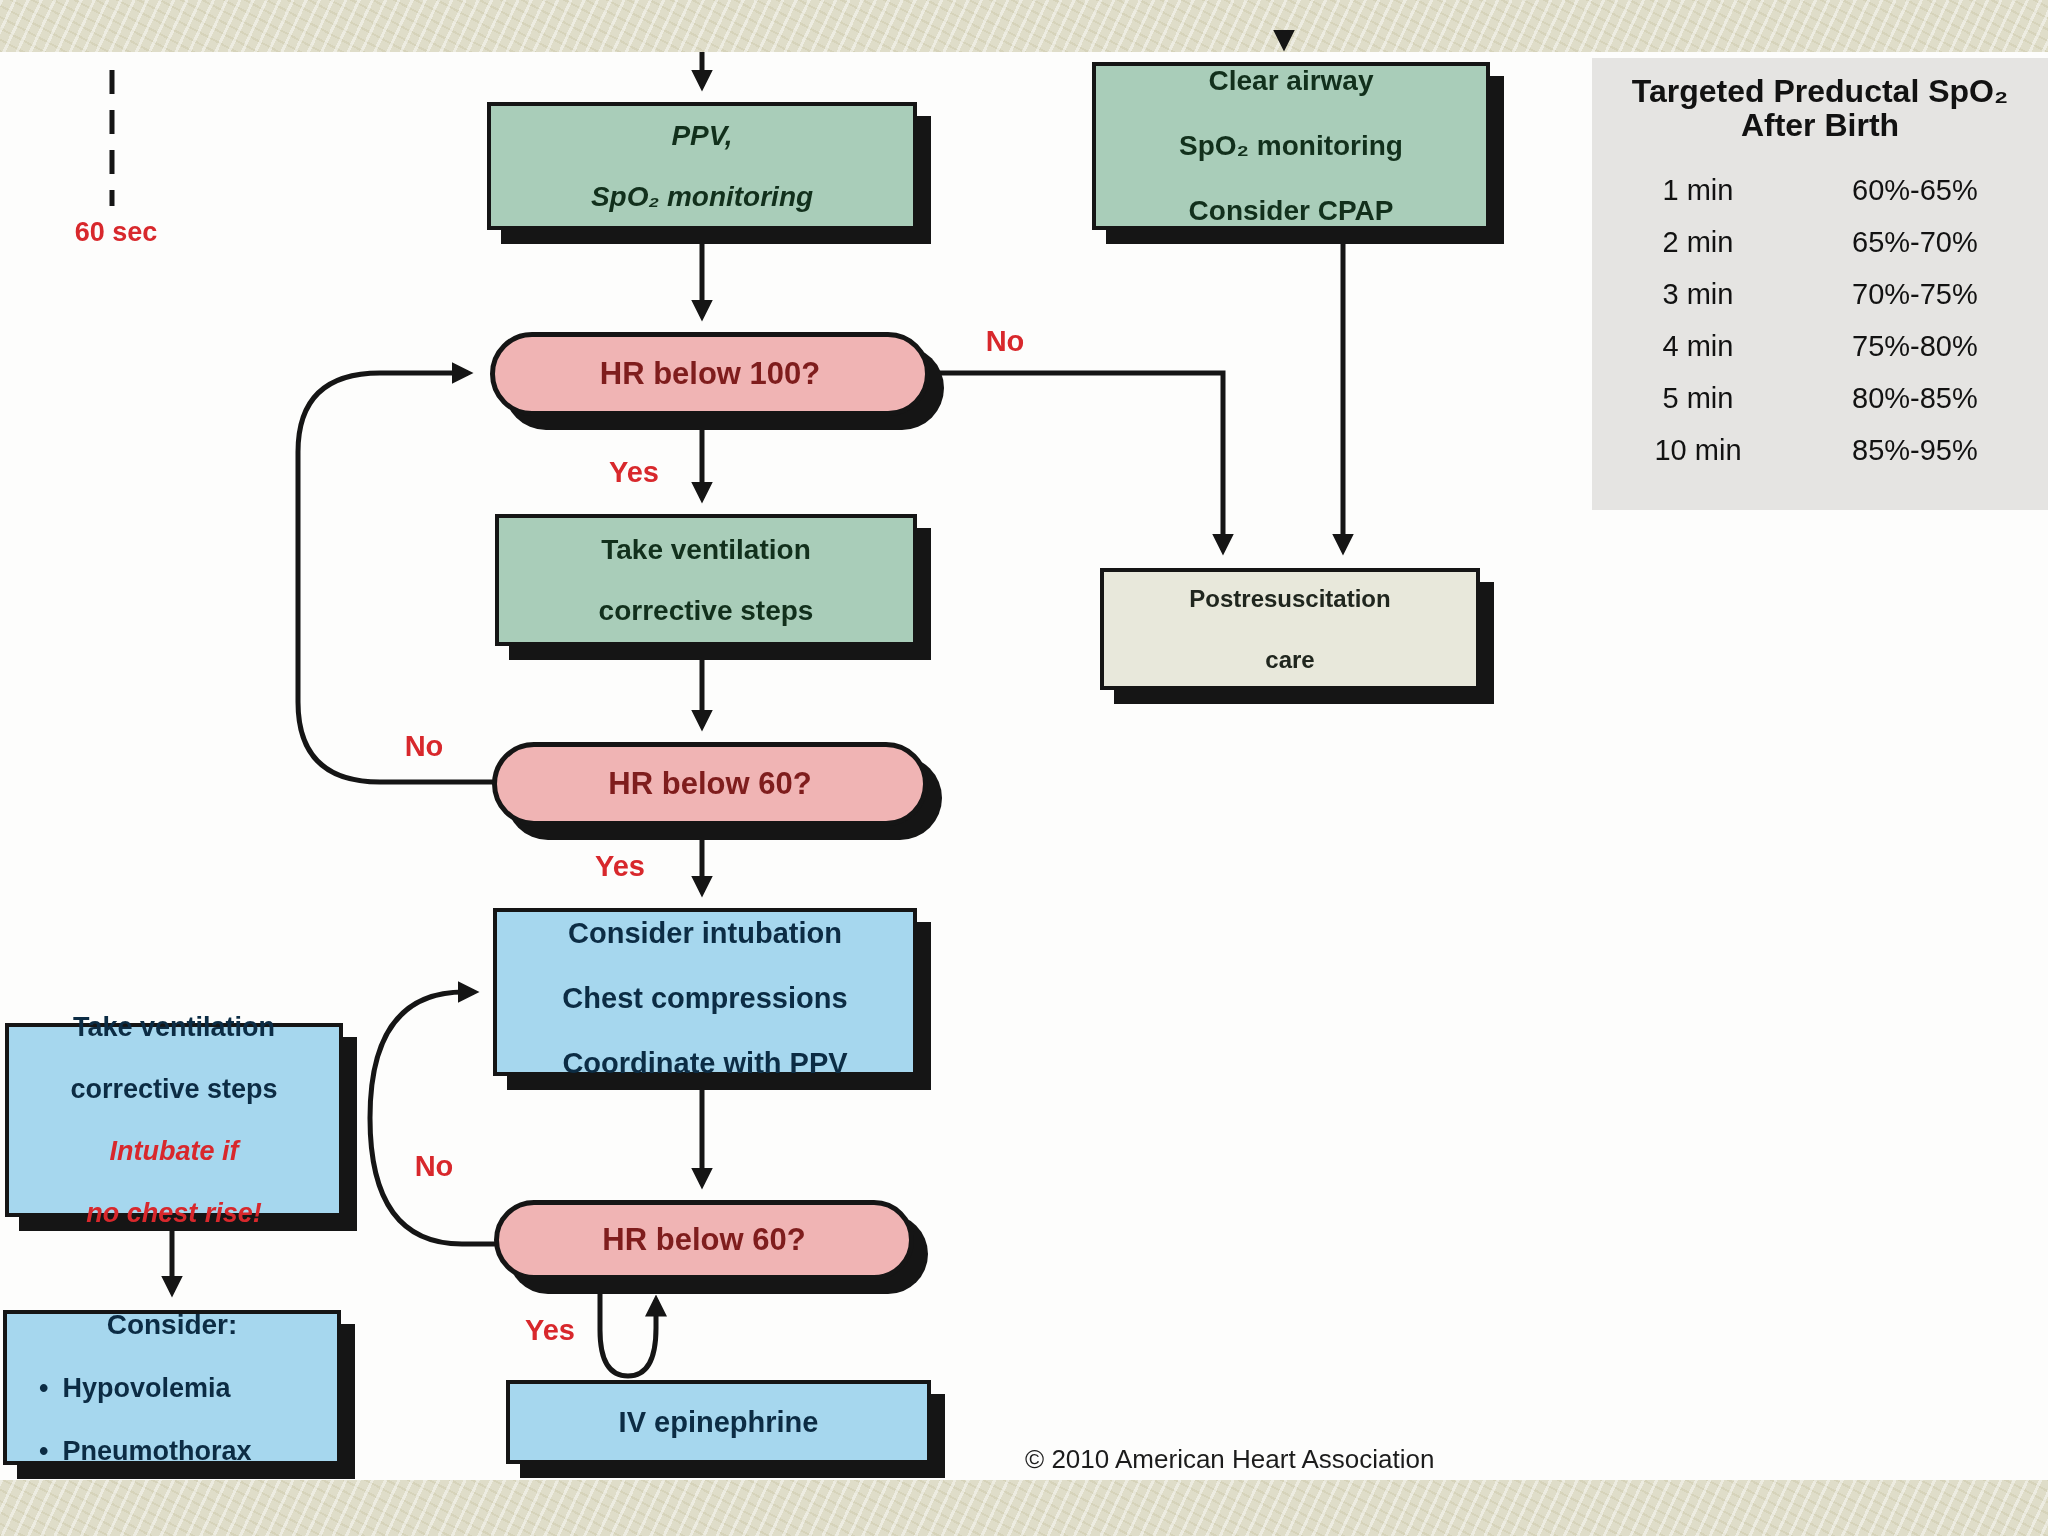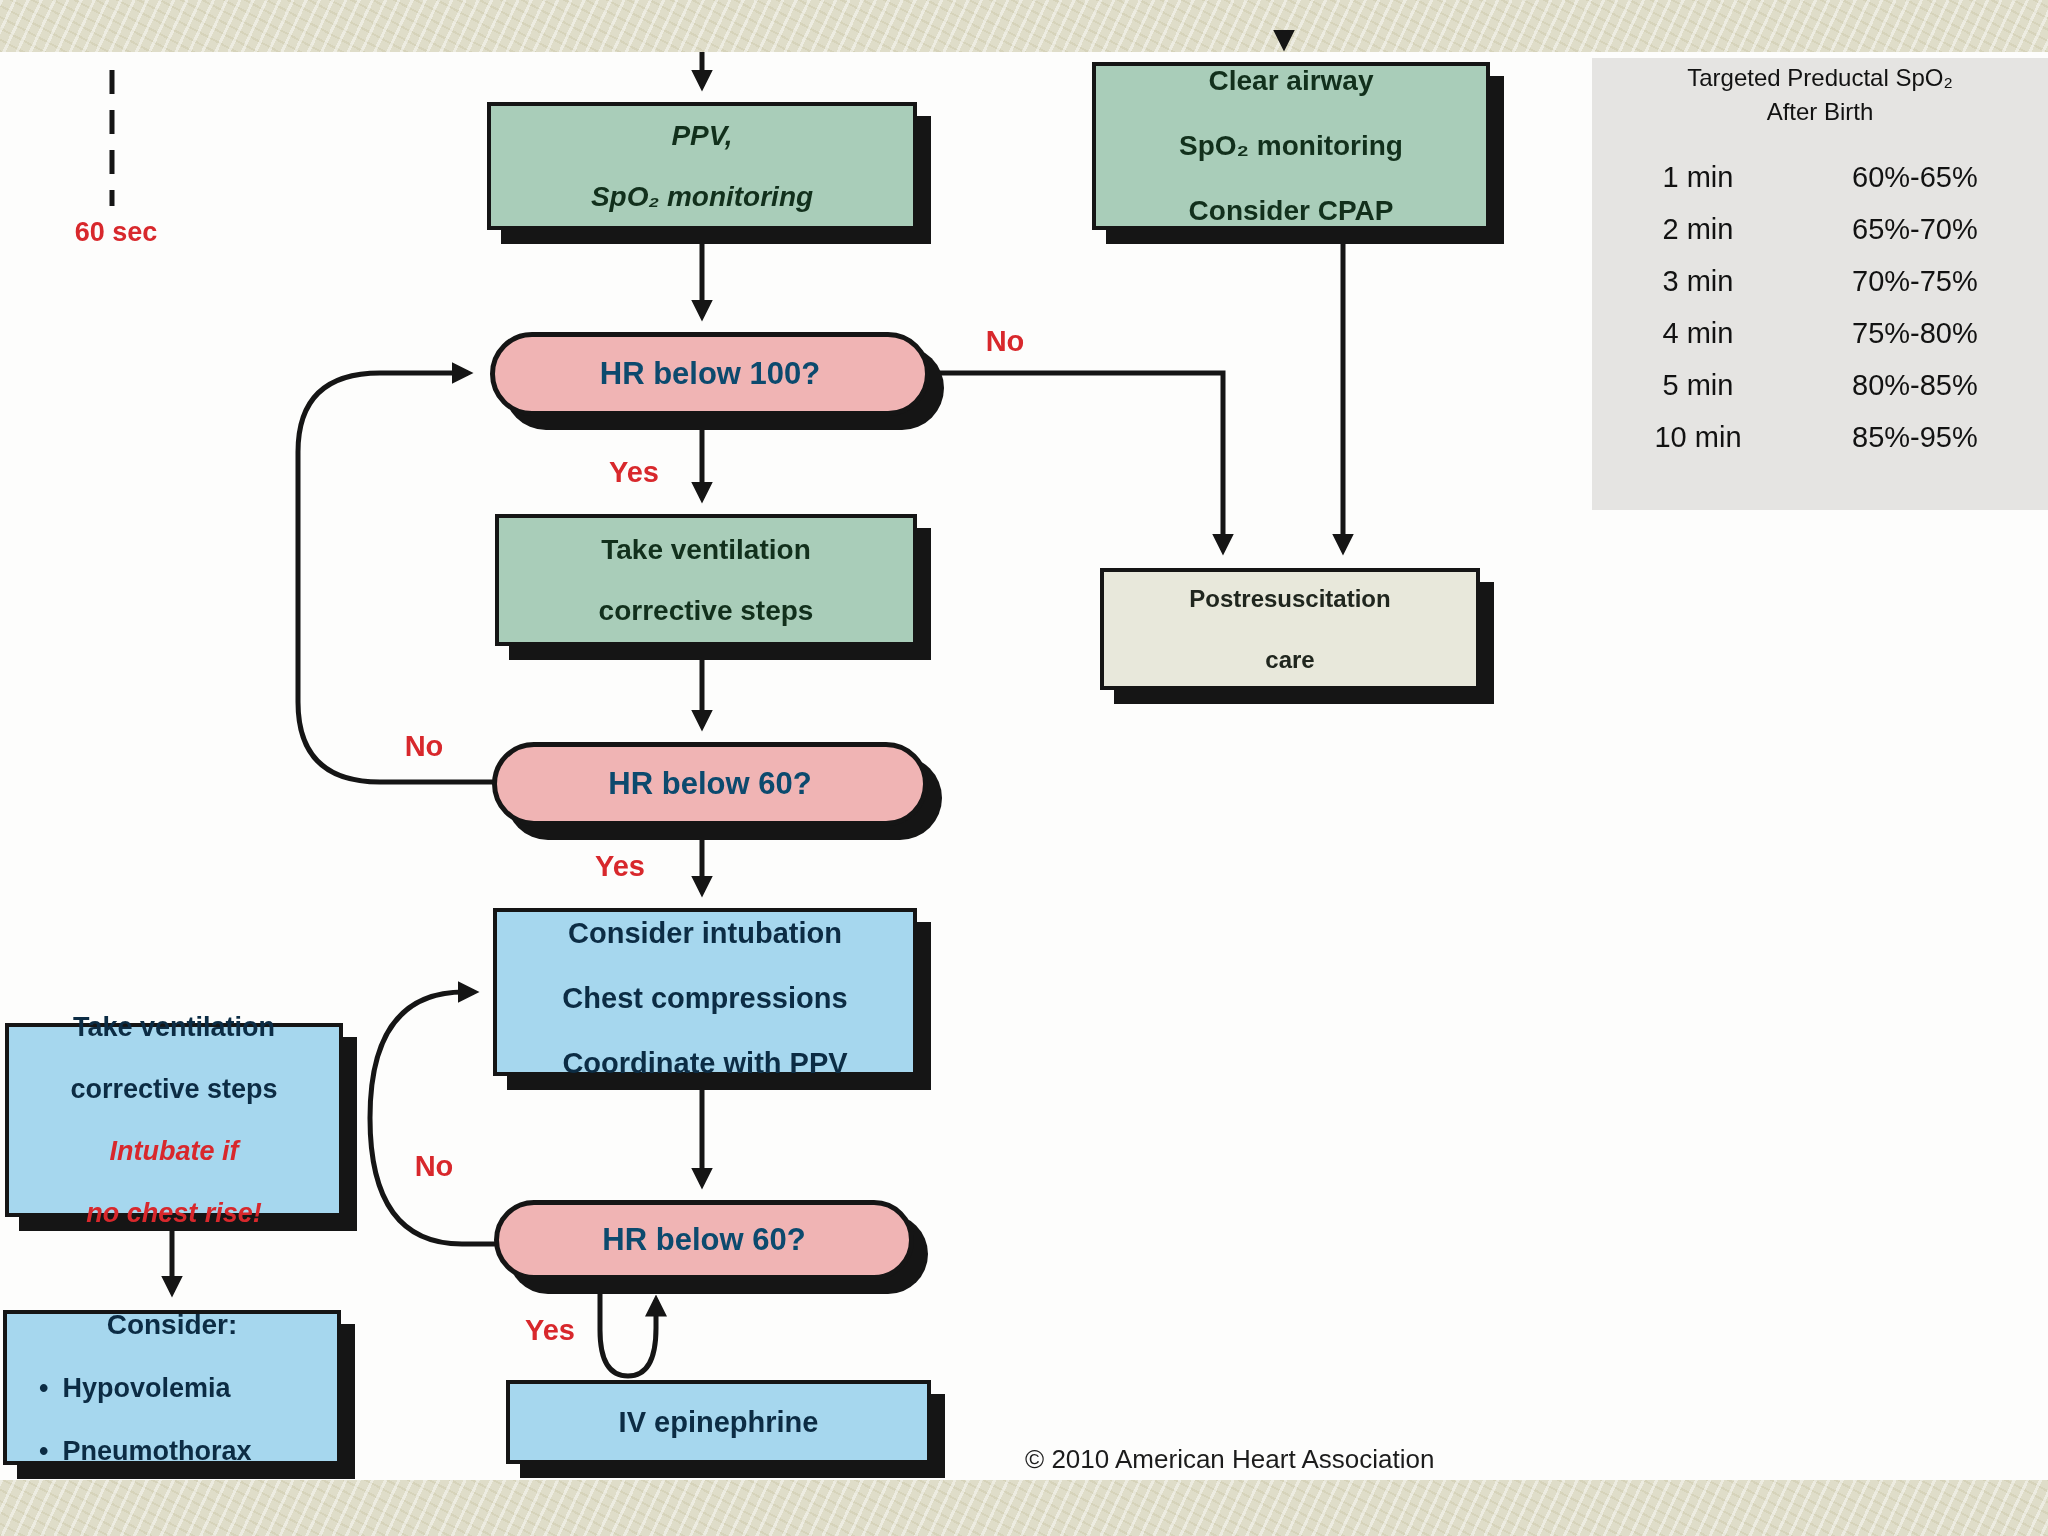--- a/index.html
+++ b/index.html
@@ -20,38 +20,38 @@
   svg.connectors{position:absolute;left:0;top:0;z-index:2;}
   .fbox{
     position:absolute;z-index:3;box-sizing:border-box;
     border:4px solid #151515;
     box-shadow:14px 14px 0 #151515;
     display:flex;flex-direction:column;align-items:center;justify-content:center;
     text-align:center;font-weight:bold;gap:23px;
   }
   .green{background:var(--box_green,#a9cdb9);color:#12301c;font-size:28px;line-height:38px;}
   .blue{background:var(--box_blue,#a6d7ee);color:#0c2c44;font-size:29px;line-height:42px;}
-  .pill{background:var(--box_pink,#f0b4b4);color:#0c4a6e;border-radius:44px;border-width:5px;font-size:31px;}
+  .pill{background:var(--box_pink,#f0b4b4);color:#7f1d1d;border-radius:44px;border-width:5px;font-size:31px;}
   .neutral{background:var(--box_neutral,#e8e8db);color:#20261e;font-size:24px;line-height:38px;}
   .redtext{color:var(--accent_red,#d8282c);font-style:italic;}
   .decision-label{
     position:absolute;z-index:4;transform:translate(-50%,-50%);
     color:var(--accent_red,#d8282c);font-weight:bold;font-size:29px;
   }
   .timer-label{
     position:absolute;z-index:4;transform:translate(-50%,-50%);
     color:var(--accent_red,#d8282c);font-weight:bold;font-size:27px;
   }
   .spo2-table{
     position:absolute;z-index:3;left:1592px;top:58px;width:456px;height:452px;
     background:var(--table_bg,#e5e4e2);color:#121212;
   }
   .spo2-title{
-    text-align:center;font-weight:normal;font-size:24px;line-height:34px;
-    padding-top:3px;
+    text-align:center;font-weight:bold;font-size:32px;line-height:34px;
+    padding-top:16px;
   }
   .t-rows{margin-top:22px;}
   .t-row{display:flex;align-items:center;height:52px;font-size:29px;}
   .t-time{width:120px;margin-left:46px;text-align:center;}
   .t-range{margin-left:auto;margin-right:44px;width:152px;text-align:left;}
   .consider-box .c-title{font-size:28px;}
   .c-item{display:flex;width:100%;padding-left:32px;box-sizing:border-box;gap:14px;
           font-size:27px;line-height:40px;text-align:left;}
   .copyright{
     position:absolute;z-index:3;left:1025px;top:1444px;

